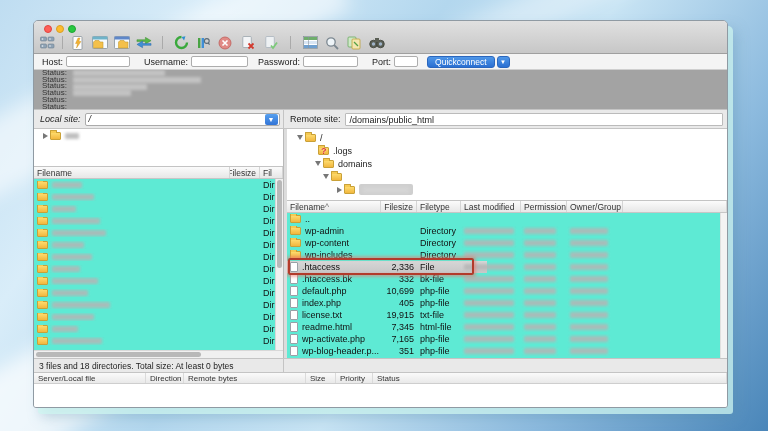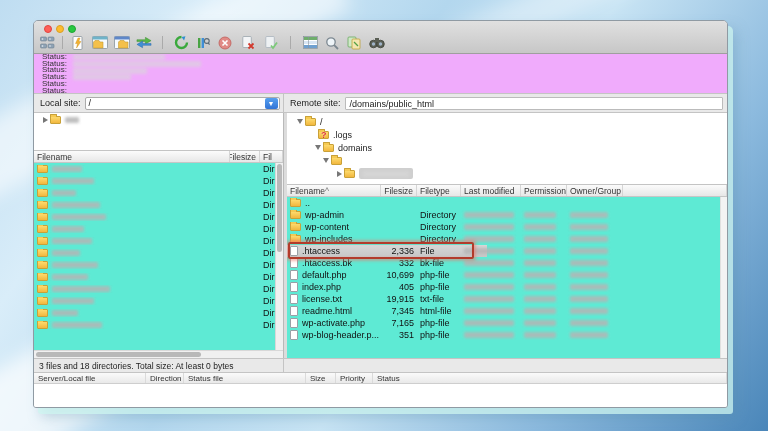--- a/index.html
+++ b/index.html
@@ -36,27 +36,27 @@
   #quickconnect label { margin-right:3px; }
   #quickconnect input { height:11px; border:1px solid #adadad; border-radius:2px; background:#fff; font-size:8px; padding:0 2px; }
   #qc-host { width:64px; margin-right:14px; }
   #qc-user { width:57px; margin-right:10px; }
   #qc-pass { width:55px; margin-right:14px; }
   #qc-port { width:24px; margin-right:9px; }
   #qc-button { height:12px; font-size:8.5px; color:#fff; background:linear-gradient(#4f97e8,#2a6fd2); border:1px solid #2a66bd; border-radius:3px; padding:0 7px; line-height:10px; }
   #qc-drop { height:12px; width:13px; margin-left:2px; color:#fff; background:linear-gradient(#4f97e8,#2a6fd2); border:1px solid #2a66bd; border-radius:3px; font-size:7px; line-height:10px; text-align:center; }
 
   
-  #message-log { height:40px; background:#f0abfc; border-bottom:1px solid #c4c4c4; padding:0 0 16px 8px; overflow:hidden; flex:0 0 auto; }
+  #message-log { height:40px; background:#a3a3a3; border-bottom:1px solid #c4c4c4; padding:0 0 16px 8px; overflow:hidden; flex:0 0 auto; }
   .log-line { font-size:8px; line-height:6.7px; color:#333; white-space:nowrap; display:flex; align-items:center; }
   .log-line .lbl { margin-right:6px; }
 
   
   #site-row { height:19px; display:flex; border-bottom:1px solid #c4c4c4; background:#e9e9e9; flex:0 0 auto; font-size:9px; color:#222; }
-  #site-local { width:250px; display:flex; align-items:center; padding-left:6px; border-right:1px solid #c4c4c4; }
+  #site-local { width:250px; display:flex; align-items:center; padding-left:6px; border-right:1px solid #c4c4c4;font-style:italic; }
   #site-remote { flex:1; display:flex; align-items:center; padding-left:6px; }
   .combo { display:flex; align-items:center; background:#fff; border:1px solid #ababab; border-radius:2px; height:13px; margin-left:4px; }
   #local-combo { width:195px; }
   #local-combo .combo-text { flex:1; padding-left:3px; font-size:9px; }
   .combo-btn { width:13px; height:11px; margin:0 1px; background:linear-gradient(#5a9eea,#3579d8); background:linear-gradient(#57a0ef,#3274d6); border-radius:2px; color:#fff; font-size:7px; line-height:11px; text-align:center; }
   #remote-field { flex:1; margin:0 4px 0 4px; background:#fff; border:1px solid #bbb; border-radius:1px; height:13px; line-height:12px; padding-left:4px; font-size:9px; }
 
   
   #panels { flex:1; display:flex; min-height:0; }
   #local-panel { width:250px; display:flex; flex-direction:column; border-right:1px solid #b9b9b9; }
@@ -231,20 +231,32 @@
             <circle cx="4.5" cy="8" r="3.8" fill="#5a5f55" stroke="#3c4038" stroke-width=".8"></circle>
             <circle cx="11.5" cy="8" r="3.8" fill="#5a5f55" stroke="#3c4038" stroke-width=".8"></circle>
             <rect x="6" y="2" width="4" height="4" fill="#5a5f55"></rect>
             <circle cx="4.5" cy="8" r="1.7" fill="#9fb3c9"></circle>
             <circle cx="11.5" cy="8" r="1.7" fill="#9fb3c9"></circle>
           </svg>
       </span>
     </div>
   </div>
 
+  <div id="quickconnect">
+    <label>Host:</label>
+    <input id="qc-host" style="">
+    <label>Username:</label>
+    <input id="qc-user" style="">
+    <label>Password:</label>
+    <input id="qc-pass" style="">
+    <label>Port:</label>
+    <input id="qc-port" style="">
+    <button id="qc-button">Quickconnect</button>
+    <button id="qc-drop"><span style="font-size:6px">▼</span></button>
+  </div>
 
   <div id="message-log">
       <div class="log-line">
         <span class="lbl">Status:</span>
         <span class="blur lite" style="width: 92px;"></span>
       </div>
       <div class="log-line">
         <span class="lbl">Status:</span>
         <span class="blur lite" style="width: 128px;"></span>
       </div>
@@ -620,20 +632,20 @@
     </div>
   </div>
 
   <div id="statusbar">
     <div class="cellL">3 files and 18 directories. Total size: At least 0 bytes</div>
   </div>
 
   <div id="queue-header">
       <div>Server/Local file</div>
       <div>Direction</div>
-      <div>Status file</div>
+      <div>Remote bytes</div>
       <div>Size</div>
       <div>Priority</div>
       <div>Status</div>
     </div>
   <div id="queue-body"></div>
 
 </div>
 
 </body></html>

